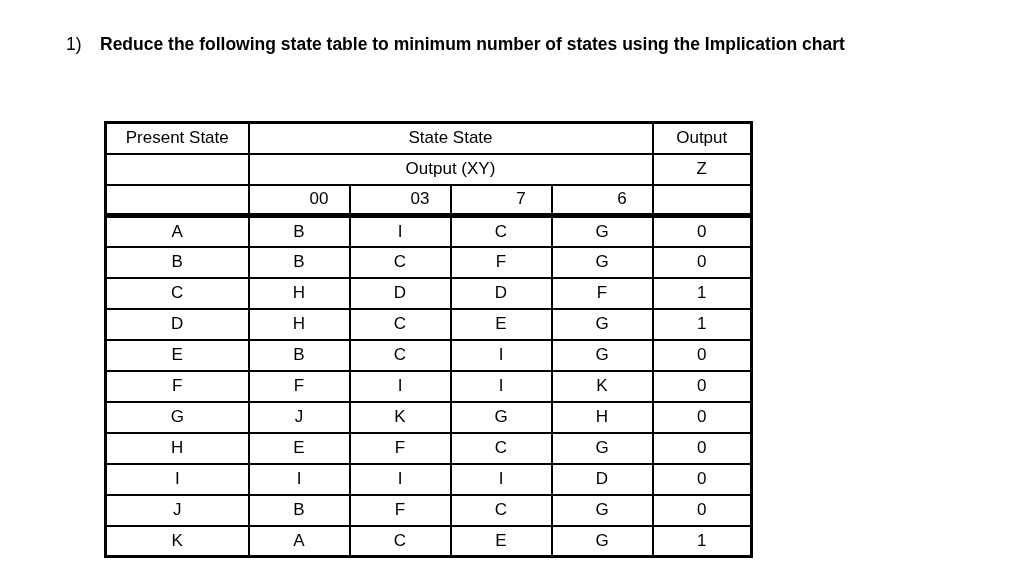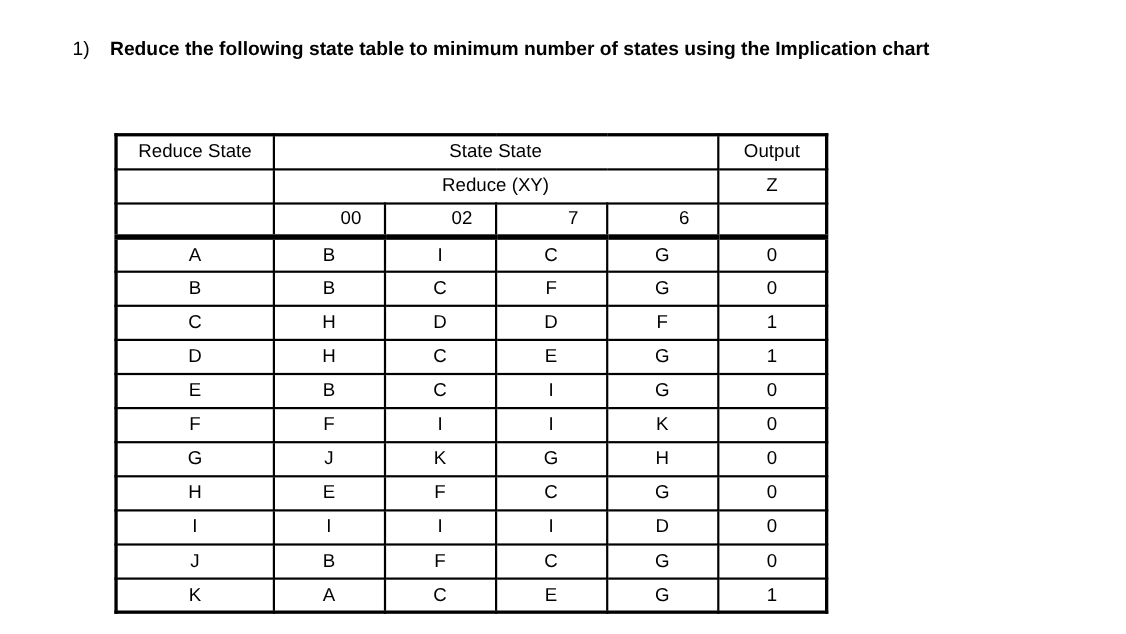--- a/index.html
+++ b/index.html
@@ -67,33 +67,33 @@
   <colgroup>
     <col class="c-present">
     <col class="c-input">
     <col class="c-input">
     <col class="c-input">
     <col class="c-input">
     <col class="c-output">
   </colgroup>
   <tbody>
     <tr>
-      <td>Reduce State</td>
+      <td>Present State</td>
       <td colspan="4">State State</td>
       <td>Output</td>
     </tr>
     <tr>
       <td></td>
-      <td colspan="4">Reduce (XY)</td>
+      <td colspan="4">Output (XY)</td>
       <td>Z</td>
     </tr>
     <tr class="hdr-last">
       <td></td>
       <td>00</td>
-      <td>02</td>
+      <td>03</td>
       <td>7</td>
       <td>6</td>
       <td></td>
     </tr>
   </tbody>
   <tbody id="state-rows">
       <tr>
         <td>A</td>
         <td>B</td>
         <td>I</td>

